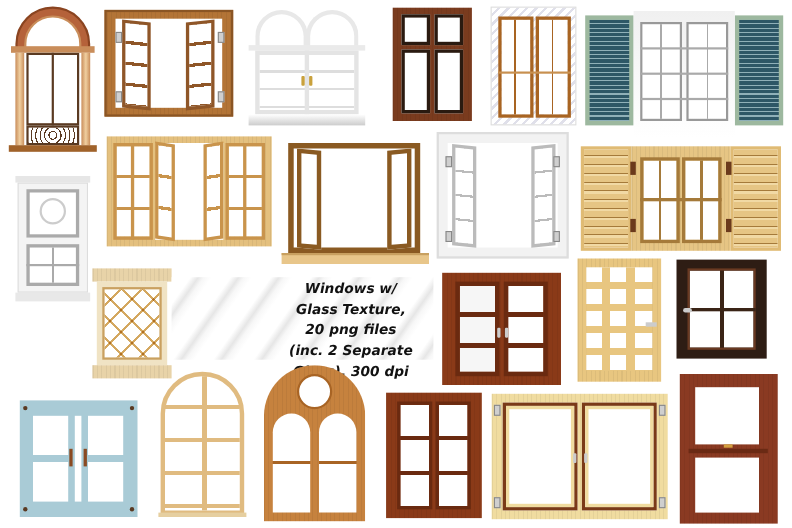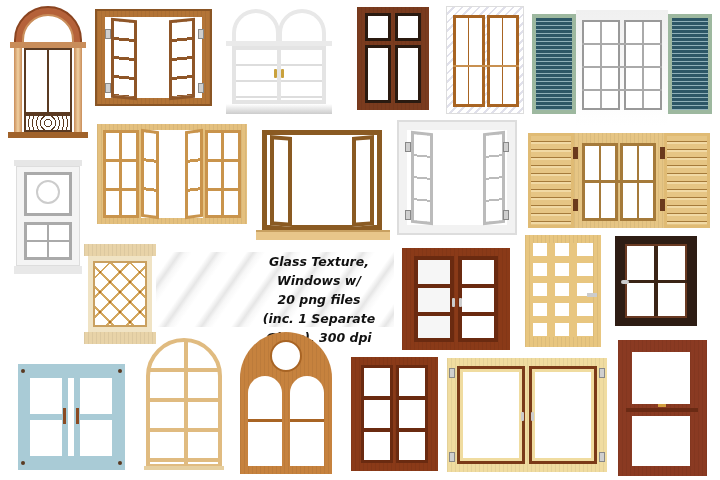--- a/index.html
+++ b/index.html
@@ -138,24 +138,24 @@
     <div class="wood" style="position:absolute;left:0;top:0;width:72px;height:12px;background-color:#e8d3a8"></div>
     <div style="position:absolute;left:4px;top:12px;width:64px;height:76px;background:#f0e3c4;padding:5px">
       <div style="width:100%;height:100%;border:2px solid #c9a060;background:repeating-linear-gradient(45deg,#fff 0 12px,#d4a860 12px 14px),repeating-linear-gradient(-45deg,transparent 0 12px,#d4a860 12px 14px);background-blend-mode:multiply"></div>
     </div>
     <div class="wood" style="position:absolute;left:0;top:88px;width:72px;height:12px;background-color:#e8d3a8"></div>
   </div>
 
   <div class="glass" style="left:156px;top:252px;width:238px;height:75px"></div>
 
   <div class="caption">
+    <div>Windows w/</div>
     <div>Glass Texture,</div>
-    <div>Windows w/</div>
     <div>20 png files</div>
-    <div>(inc. 1 Separate</div>
+    <div>(inc. 2 Separate</div>
     <div>Glass), 300 dpi</div>
   </div>
 
   <div class="win wood" style="left:402px;top:248px;width:108px;height:102px;background-color:#8a3a18">
     <div style="position:absolute;left:12px;top:8px;width:40px;height:86px;border:4px solid #6a2a10;background:repeating-linear-gradient(180deg,#f6f6f6 0 24px,#6a2a10 24px 28px)"></div>
     <div style="position:absolute;left:56px;top:8px;width:40px;height:86px;border:4px solid #6a2a10;background:repeating-linear-gradient(180deg,#fff 0 24px,#6a2a10 24px 28px)"></div>
     <div class="knob" style="left:50px;top:50px;background:#ccc"></div>
       <div class="knob" style="left:57px;top:50px;background:#ccc"></div>
   </div>
 

